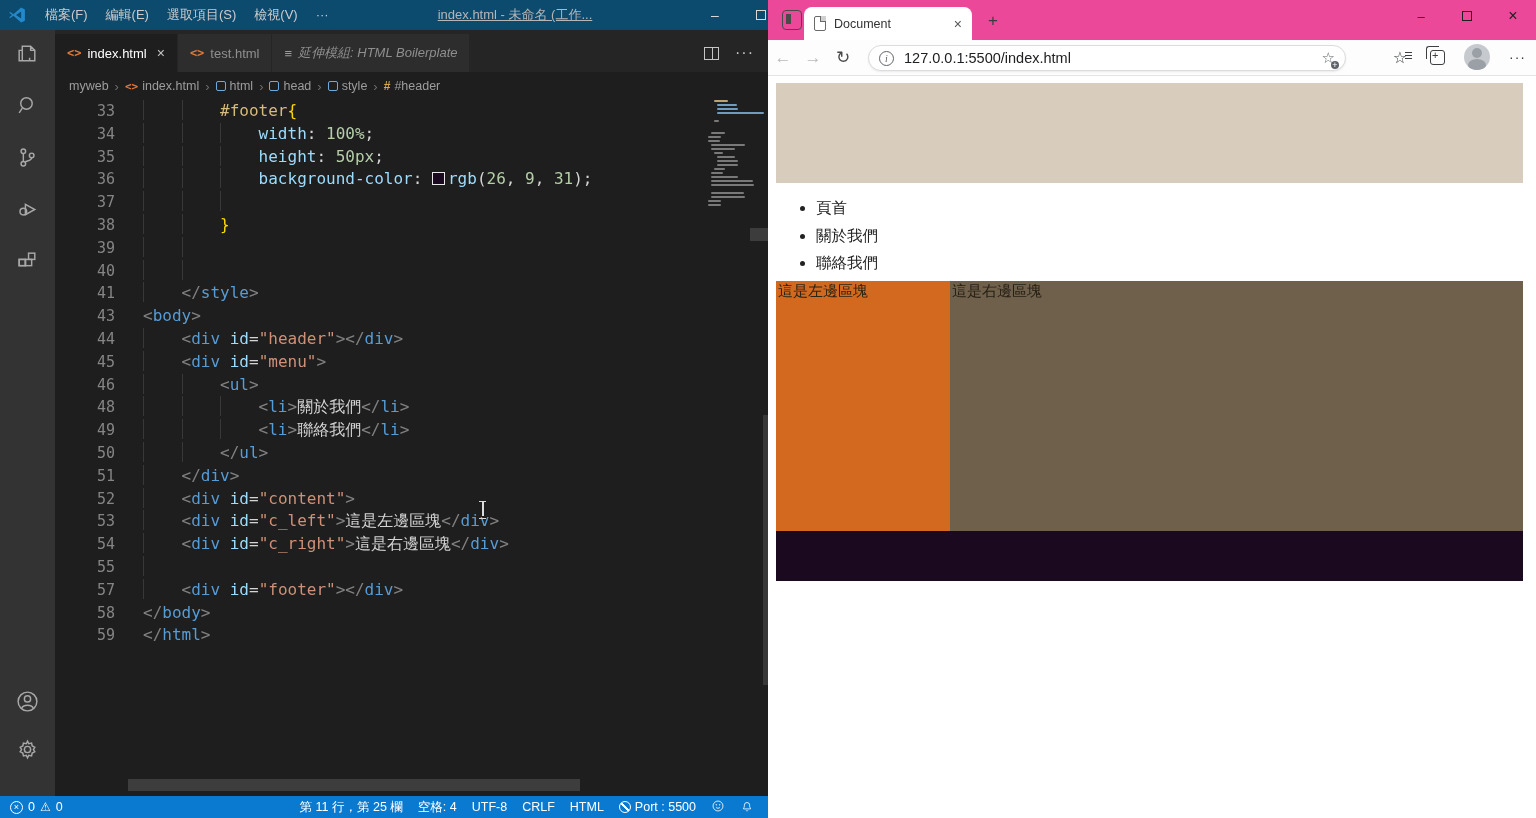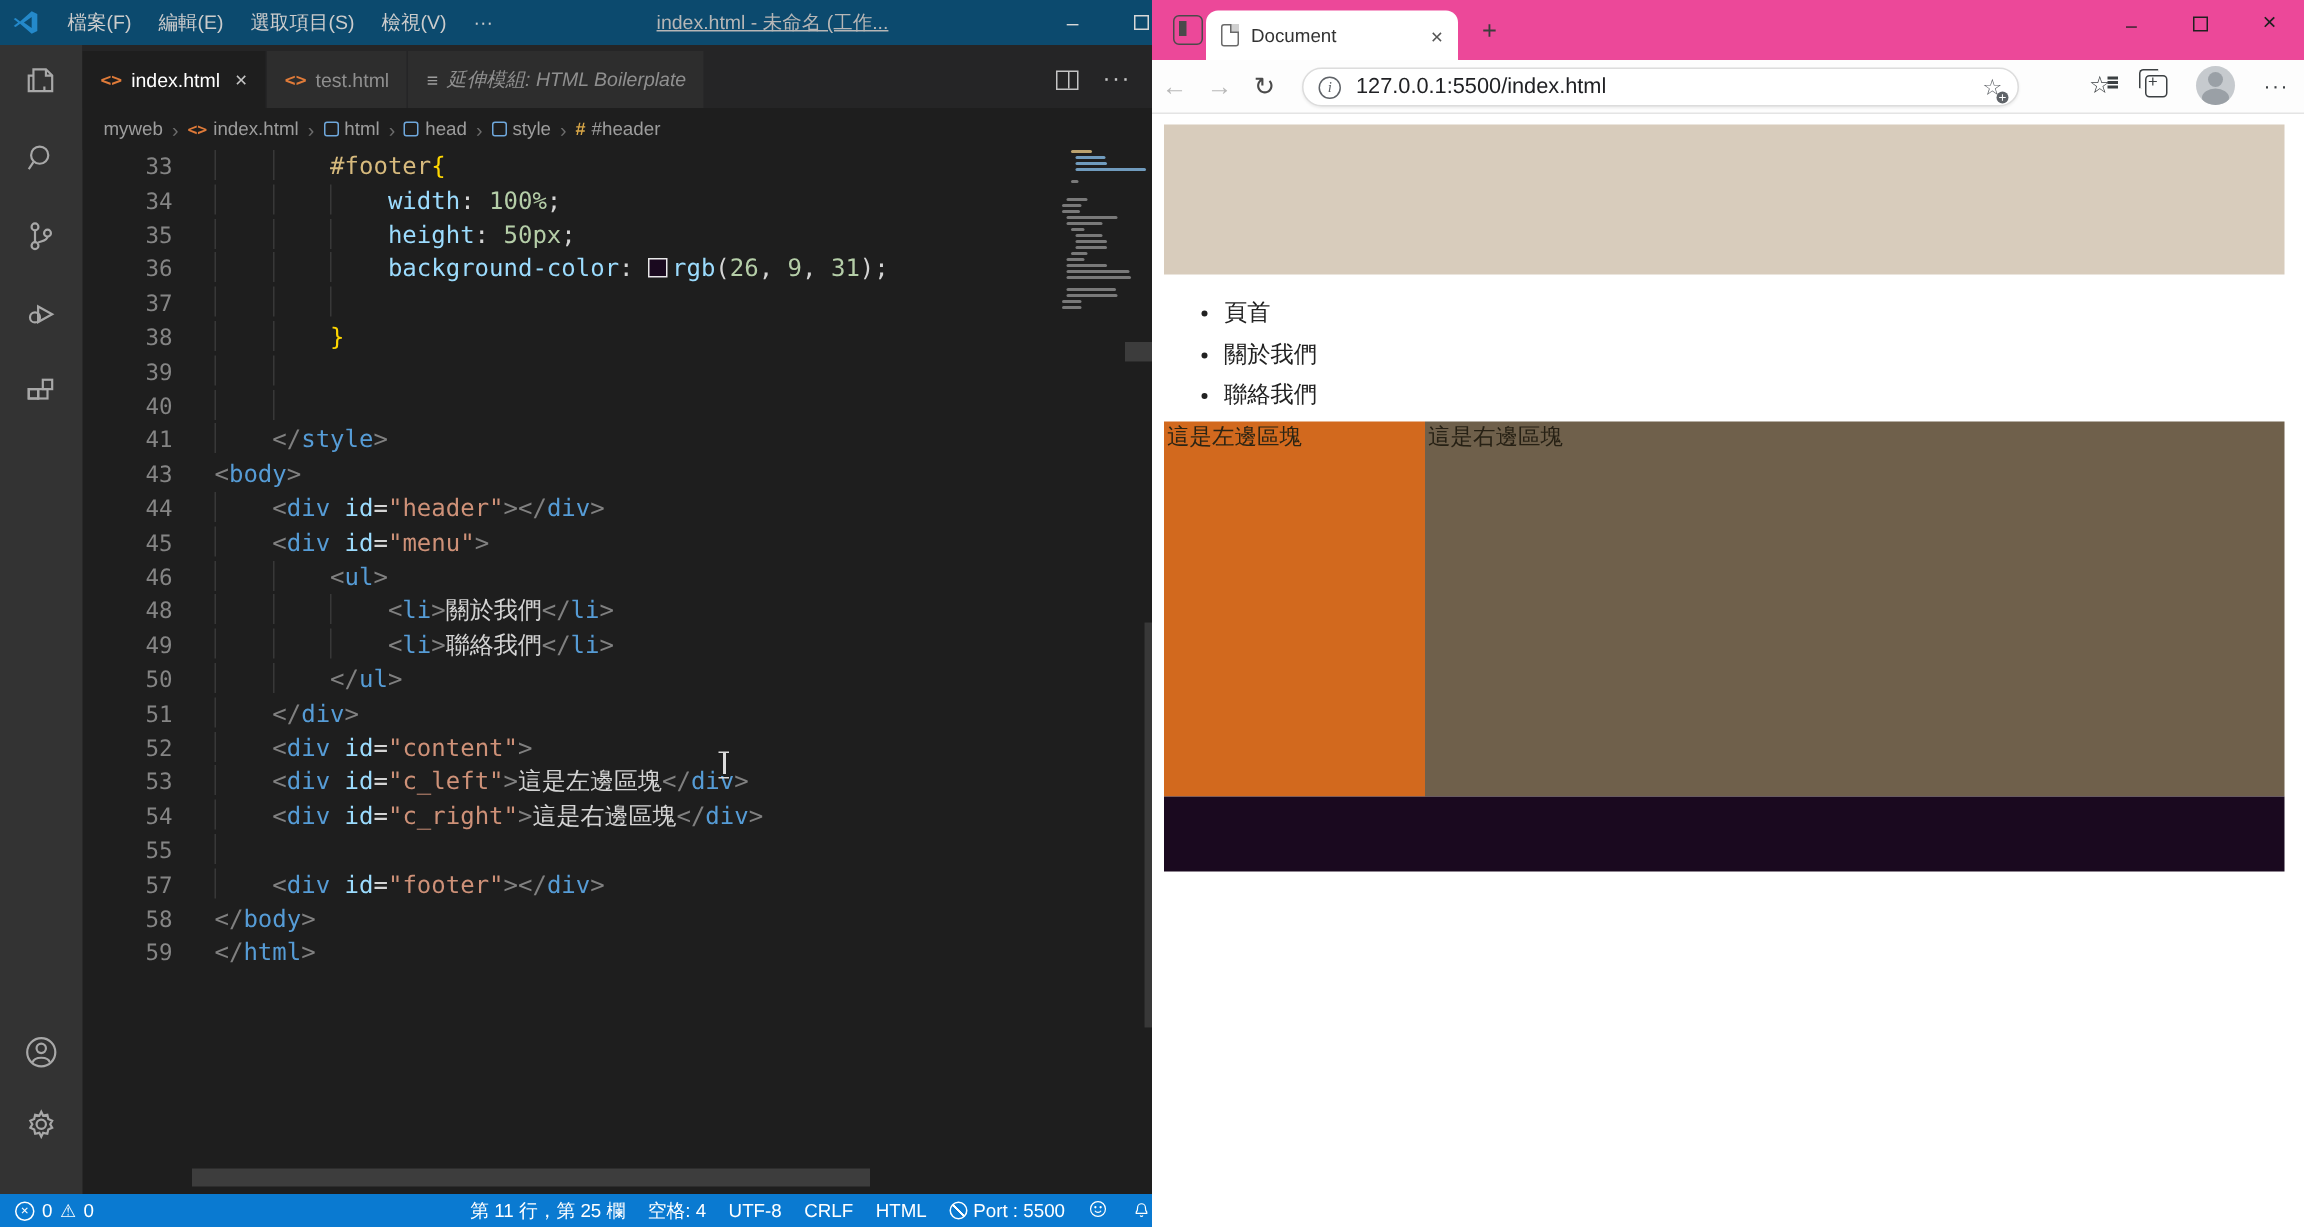--- a/index.html
+++ b/index.html
@@ -56,21 +56,21 @@
   .mm-slider { position:absolute; right:1px; top:128px; width:27px; height:13px; background:#5a5a5a; opacity:.5; }
   .vsb { position:absolute; right:2px; top:315px; width:13px; height:270px; background:#4f4f4f; opacity:.55; }
   .hsb { position:absolute; left:63px; top:679px; width:452px; height:12px; background:#454545; opacity:.8; }
 
   .ibeam { position:absolute; left:413px; top:400px; width:9px; height:18px; }
   .ibeam::before { content:""; position:absolute; left:4px; top:2px; width:1.6px; height:14px; background:#dcdcdc; }
   .ibeam::after { content:""; position:absolute; left:1px; top:1px; width:7px; height:16px; border-top:1.6px solid #dcdcdc; border-bottom:1.6px solid #dcdcdc; }
 
   .vs-statusbar { position:absolute; left:0; top:796px; width:768px; height:22px; background:#0a7ad1; color:#ffffff; font-size:12.5px; display:flex; align-items:center; }
   .sb-left { display:flex; align-items:center; gap:5px; padding-left:10px; }
-  .sb-right { margin-left:auto; display:flex; align-items:center; gap:15px; }
+  .sb-right { margin-left:auto; display:flex; align-items:center; gap:15px; padding-right:14px; }
   .sb-err { width:13px; height:13px; border:1.2px solid #fff; border-radius:50%; font-size:9px; display:flex; align-items:center; justify-content:center; }
   .sb-warn { font-size:12px; }
   .sb-slash { display:inline-block; width:12px; height:12px; border:1.2px solid #fff; border-radius:50%; background:linear-gradient(45deg,transparent 44%,#fff 44%,#fff 56%,transparent 56%); margin-right:4px; vertical-align:-2px; }
   .sb-ic svg { width:14px; height:14px; stroke:#fff; fill:none; stroke-width:1.4; }
 
   
   .browser { position:absolute; left:768px; top:0; width:768px; height:818px; background:#ffffff; }
   .br-tabstrip { position:absolute; left:0; top:0; width:768px; height:40px; background:#ec4899; }
   .tab-actions { position:absolute; left:14px; top:10px; width:20px; height:20px; border:1.8px solid #4a4a4a; border-radius:4px; }
   .tab-actions::after { content:""; position:absolute; left:3px; top:3px; width:5px; height:10px; background:#4a4a4a; }

